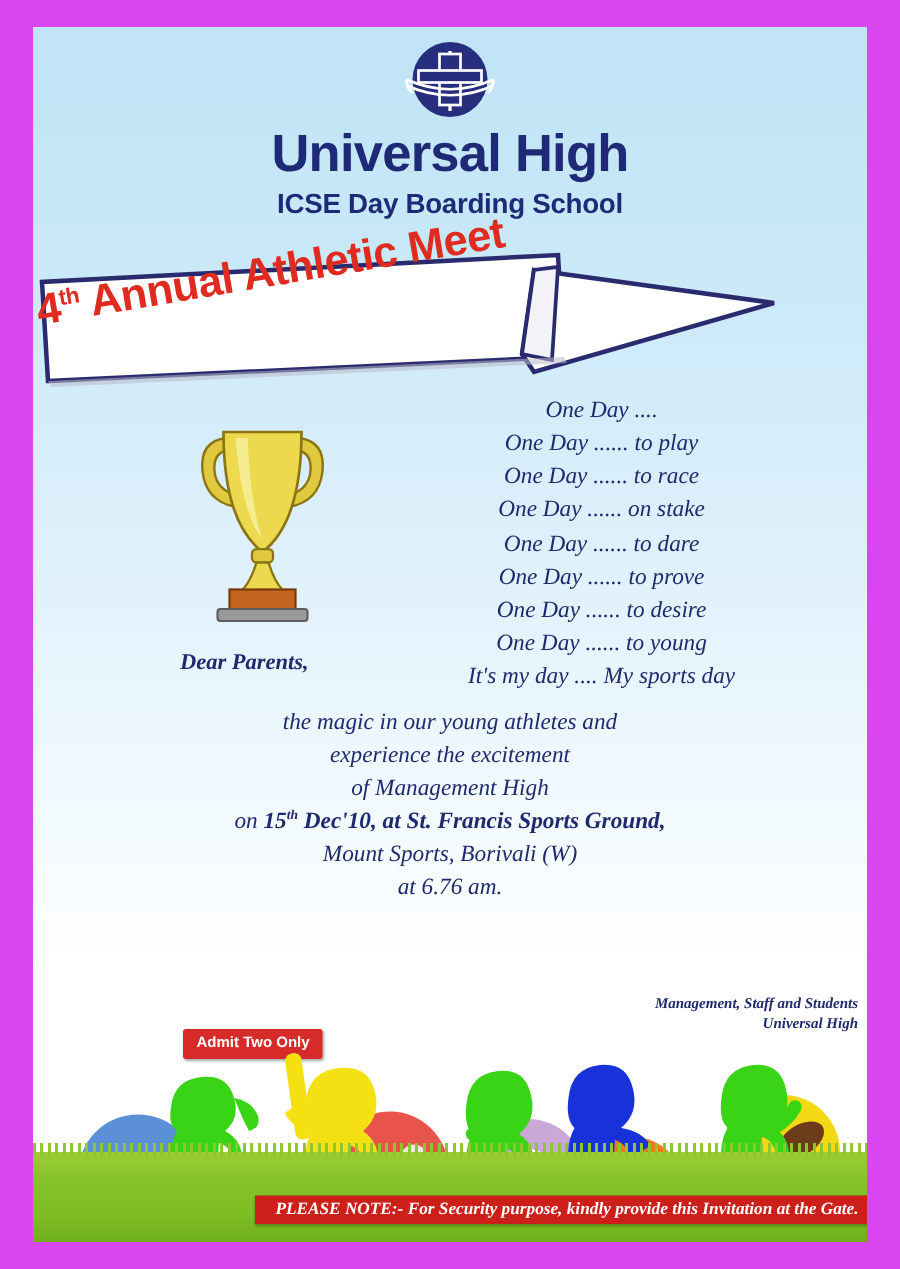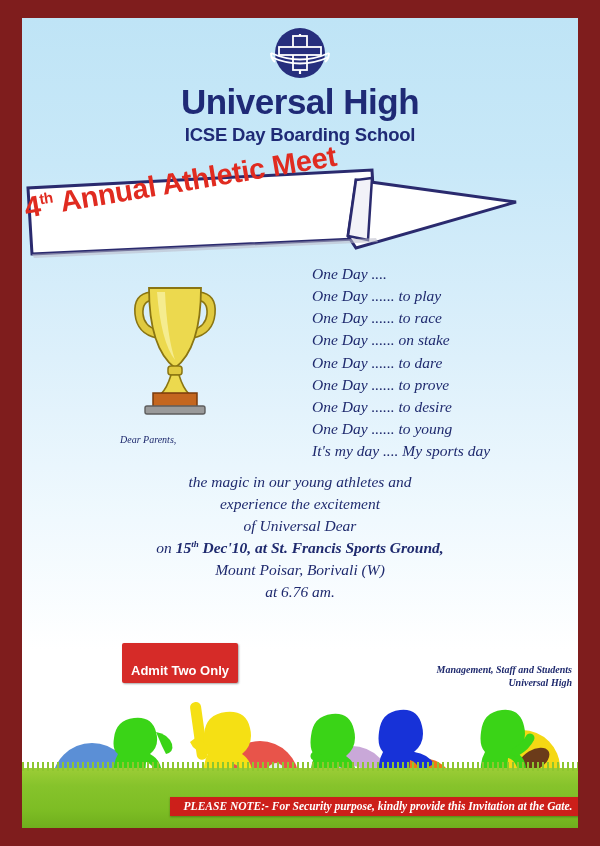--- a/index.html
+++ b/index.html
@@ -3,21 +3,21 @@
 <meta charset="utf-8">
 <style>
   html,body{margin:0;padding:0;}
   body{
     width:600px;height:846px;overflow:hidden;
     background:#76bc21;
     font-family:"Liberation Serif", serif;
   }
   #poster{
     position:relative;width:600px;height:846px;
-    background:#7f1d1d;
+    background:#d946ef;
     box-sizing:border-box;
   }
   
   #page{
     position:absolute;left:22px;top:18px;right:22px;bottom:18px;
     background:linear-gradient(180deg,#bfe4f6 0%,#c8e8f8 18%,#ddf0fb 42%,#f0f9fe 62%,#ffffff 78%,#ffffff 100%);
     overflow:hidden;
   }
 
   
@@ -46,46 +46,47 @@
   }
   .ribbon-title sup{font-size:15px;vertical-align:super;}
 
   
   .trophy{position:absolute;left:105px;top:258px;width:96px;height:140px;}
 
   
   .poem{
     position:absolute;left:290px;top:245px;
     color:#1f2a6e;font-size:15.5px;font-style:italic;
-    font-family:"Liberation Serif", serif;line-height:1.43;
+    font-family:"Liberation Serif", serif;line-height:1.43;text-align:center;
   }
   .poem div{white-space:pre;}
 
   
   .dear{
     position:absolute;left:98px;top:416px;
-    color:#1f2a6e;font-size:10px;font-style:italic;
+    color:#1f2a6e;font-size:15px;font-style:italic;
     font-family:"Liberation Serif", serif;
+    font-weight:bold;
   }
   .body-text{
     position:absolute;left:60px;right:60px;top:453px;
     text-align:center;color:#1f2a6e;
     font-size:15.5px;font-style:italic;line-height:1.42;
     font-family:"Liberation Serif", serif;
   }
   .body-text .strong{font-weight:bold;}
   .body-text sup{font-size:9px;vertical-align:super;font-weight:bold;}
 
   
   .admit{
-    position:absolute;left:100px;top:625px;
+    position:absolute;left:100px;top:668px;
     background:#d62b28;color:#ffffff;
     font-family:"Liberation Sans", sans-serif;
-    font-weight:bold;font-size:13px;
-    padding:20px 9px 5px 9px;border-radius:2px;
+    font-weight:bold;font-size:10px;
+    padding:4px 9px 5px 9px;border-radius:2px;
     box-shadow:1px 1px 2px rgba(0,0,0,.35);
   }
   .signature{
     position:absolute;left:250px;width:300px;top:645px;
     text-align:right;color:#1f2a6e;
     font-size:10px;font-style:italic;font-weight:bold;
     line-height:1.32;font-family:"Liberation Serif", serif;
   }
 
   
@@ -168,23 +169,23 @@
       <div>One Day ...... to desire</div>
       <div>One Day ...... to young</div>
       <div>It's my day .... My sports day</div>
     </div>
 
     <div class="dear">Dear Parents,</div>
 
     <div class="body-text">
       <div>the magic in our young athletes and</div>
       <div>experience the excitement</div>
-      <div>of Universal Dear</div>
+      <div>of Management High</div>
       <div><span>on </span><span class="strong">15</span><sup>th</sup><span class="strong"> Dec'10, at St. Francis Sports Ground,</span></div>
-      <div>Mount Poisar, Borivali (W)</div>
+      <div>Mount Sports, Borivali (W)</div>
       <div>at 6.76 am.</div>
     </div>
 
     <div class="admit">Admit Two Only</div>
     <div class="signature">
       <div>Management, Staff and Students</div>
       <div>Universal High</div>
     </div>
 
     <div class="kids">

